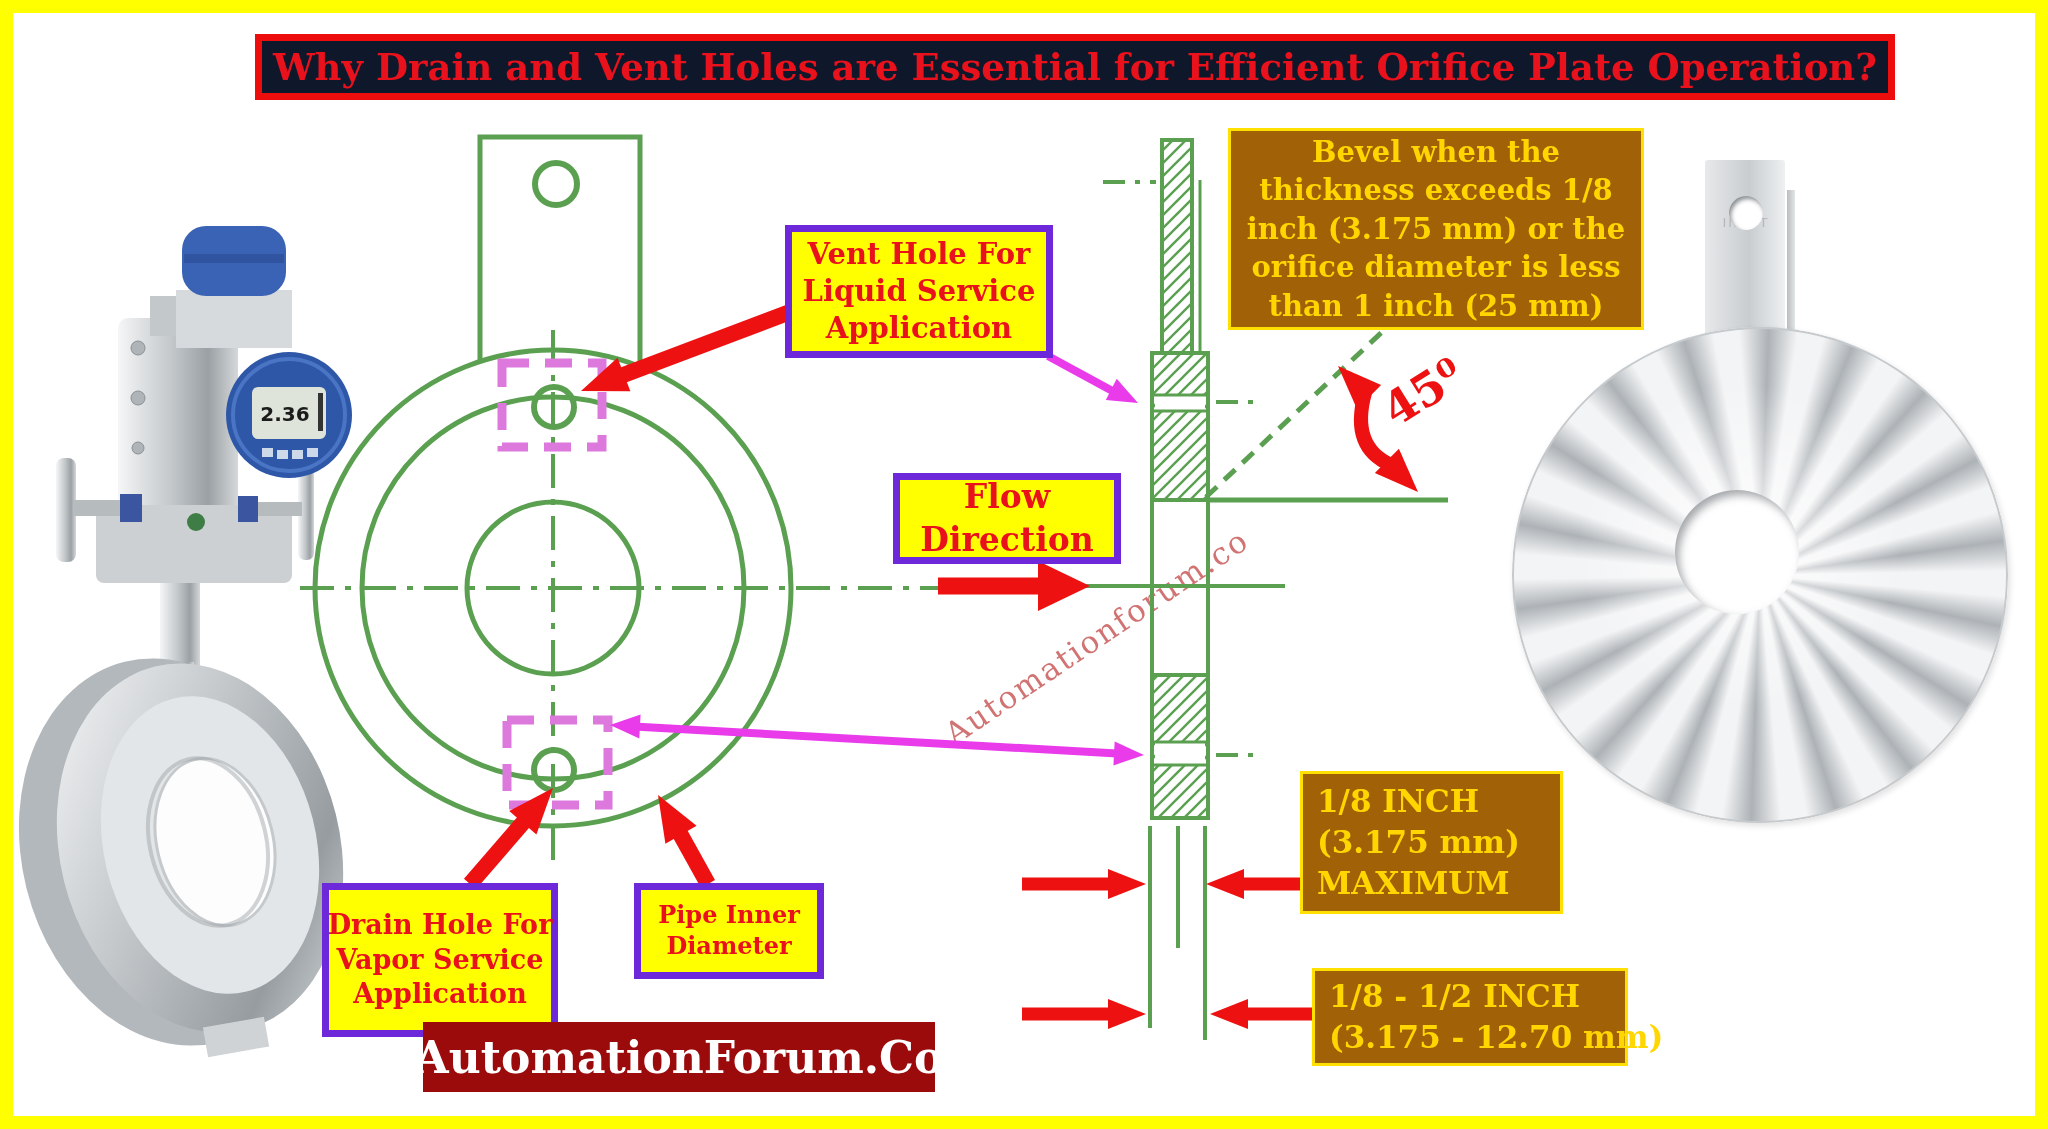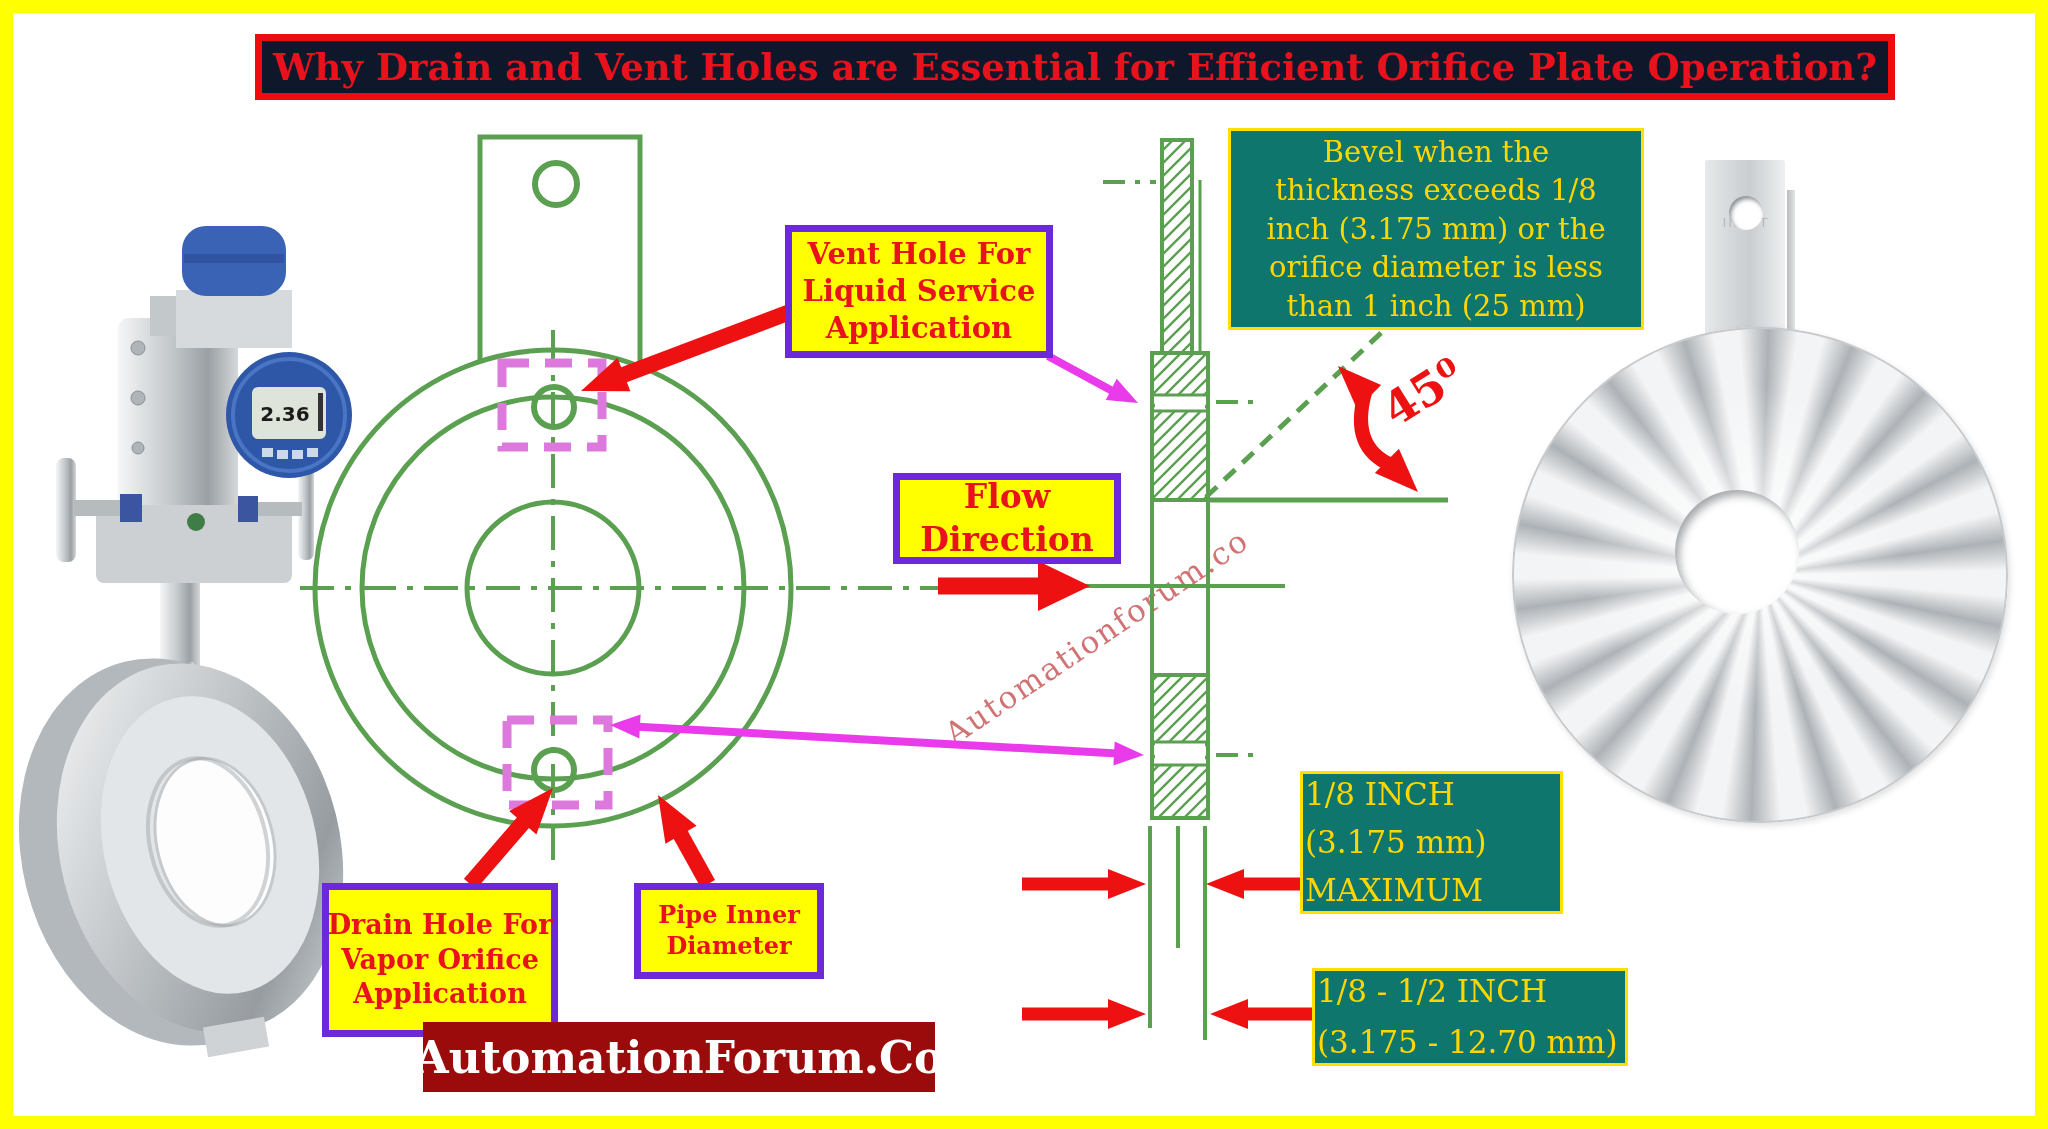--- a/index.html
+++ b/index.html
@@ -13,25 +13,25 @@
     border:7px solid #ee0d0d;display:flex;align-items:center;justify-content:center;
     font-weight:bold;font-size:37px;color:#e8111c;white-space:nowrap;z-index:6;}
 
   
   .ybox{background:#ffff00;border:7px solid #6d28d9;color:#e8111c;font-weight:bold;
     display:flex;flex-direction:column;align-items:center;justify-content:center;
     text-align:center;z-index:5;line-height:1.28;}
   .ybox div{white-space:nowrap;}
 
   
-  .rbox{background:#0f766e;border:3px solid #ffe000;color:#ffd600;font-weight:normal;
+  .rbox{background:#a16207;border:3px solid #ffe000;color:#ffd600;font-weight:bold;
     display:flex;flex-direction:column;justify-content:center;z-index:5;line-height:1.33;}
   .rbox div{white-space:nowrap;}
   .rbox.center{align-items:center;text-align:center;}
-  .rbox.leftal{align-items:flex-start;text-align:left;padding-left:2px;justify-content:space-between;}
+  .rbox.leftal{align-items:flex-start;text-align:left;padding-left:14px;}
 
   .vent-box{left:772px;top:212px;width:268px;height:133px;font-size:29px;}
   .flow-box{left:880px;top:460px;width:228px;height:91px;font-size:33px;}
   .drain-box{left:309px;top:870px;width:236px;height:154px;font-size:27px;}
   .pipe-box{left:621px;top:870px;width:190px;height:96px;font-size:24px;}
   .bevel-box{left:1215px;top:115px;width:416px;height:202px;font-size:29px;}
   .max-box{left:1287px;top:758px;width:263px;height:143px;font-size:31px;}
   .range-box{left:1299px;top:955px;width:316px;height:98px;font-size:31px;}
 
   .angle-label{left:1368px;top:352px;color:#ee1111;font-weight:bold;font-size:46px;
@@ -260,21 +260,21 @@
     <div>Application</div>
   </div>
 
   <div class="abs ybox flow-box">
     <div>Flow</div>
     <div>Direction</div>
   </div>
 
   <div class="abs ybox drain-box">
     <div>Drain Hole For</div>
-    <div>Vapor Orifice</div>
+    <div>Vapor Service</div>
     <div>Application</div>
   </div>
 
   <div class="abs ybox pipe-box">
     <div>Pipe Inner</div>
     <div>Diameter</div>
   </div>
 
   <div class="abs rbox center bevel-box">
     <div>Bevel when the</div>

